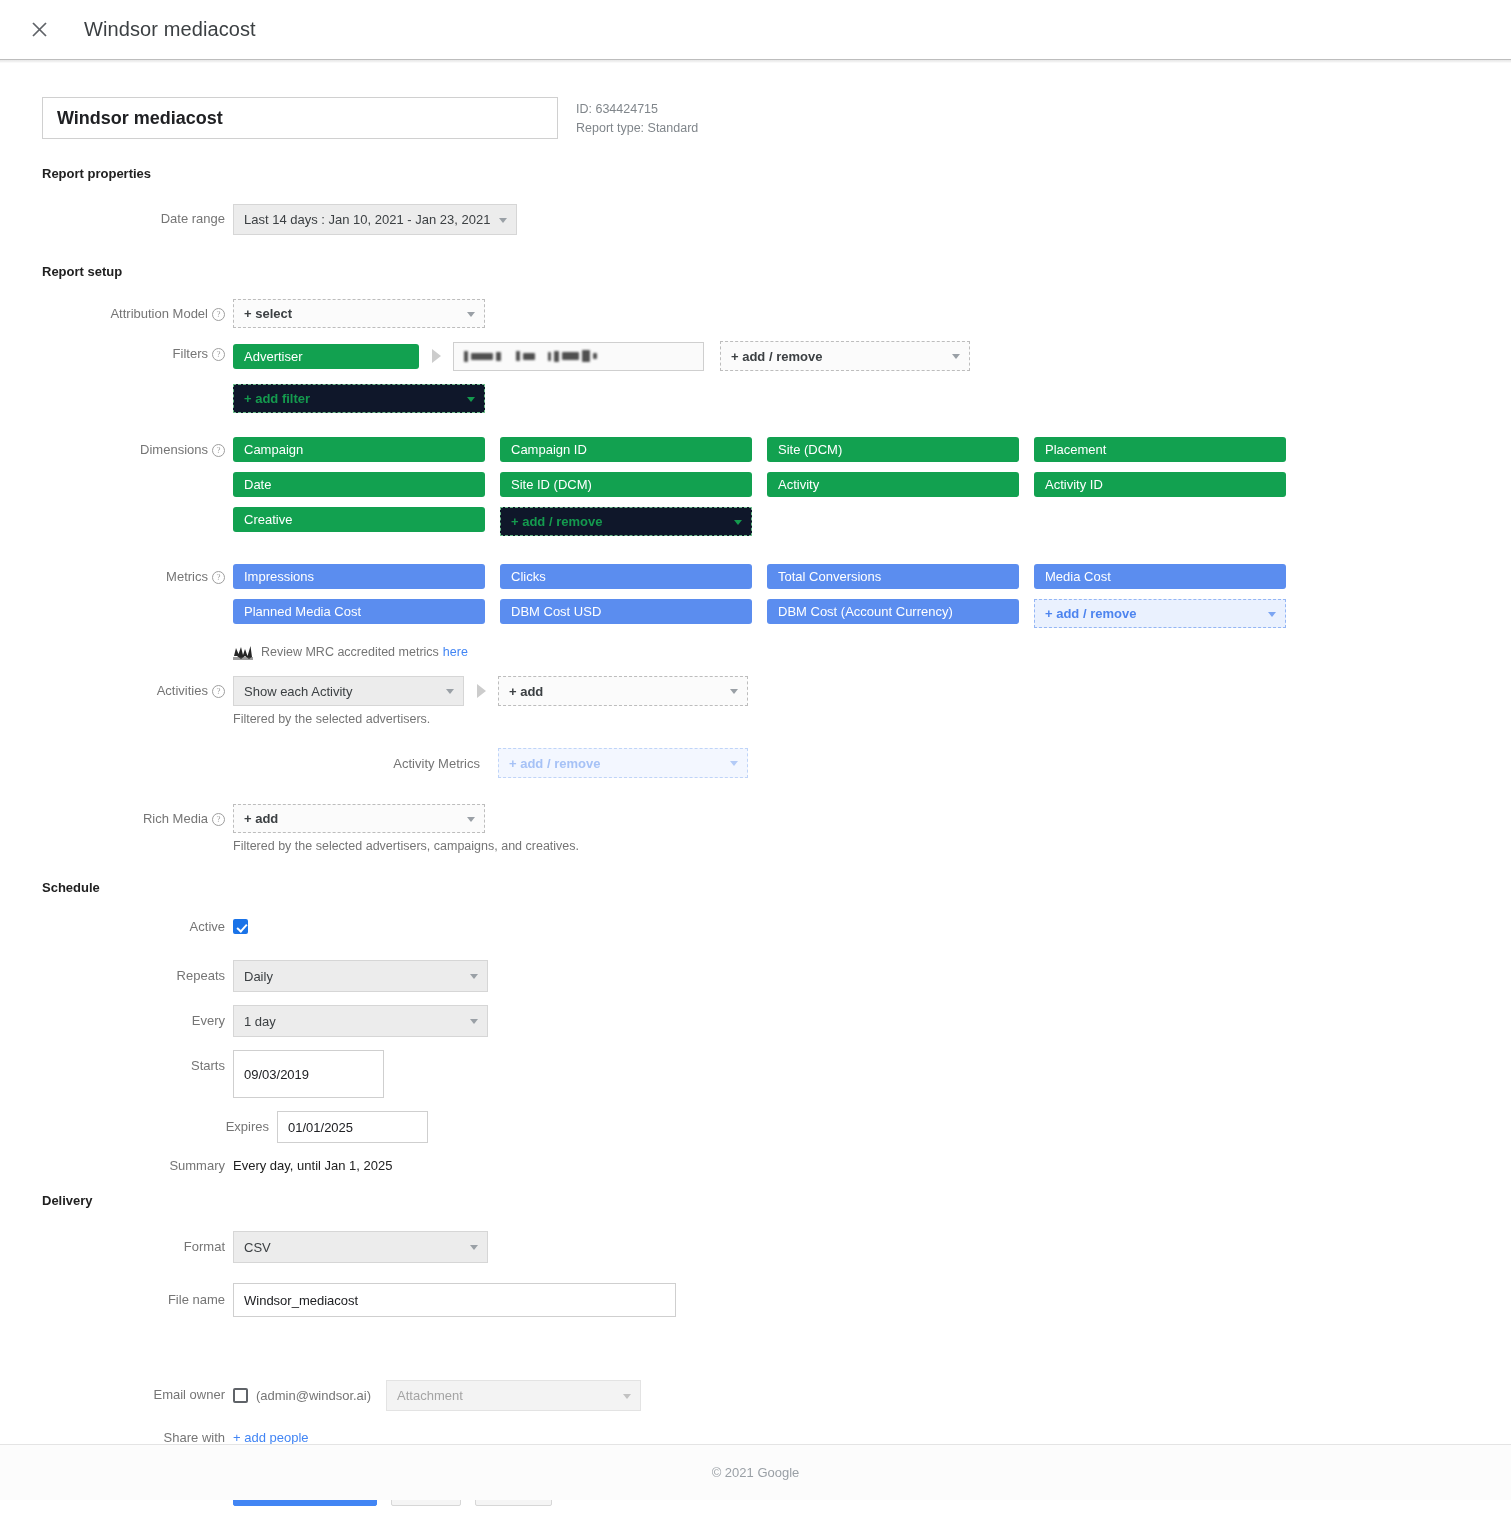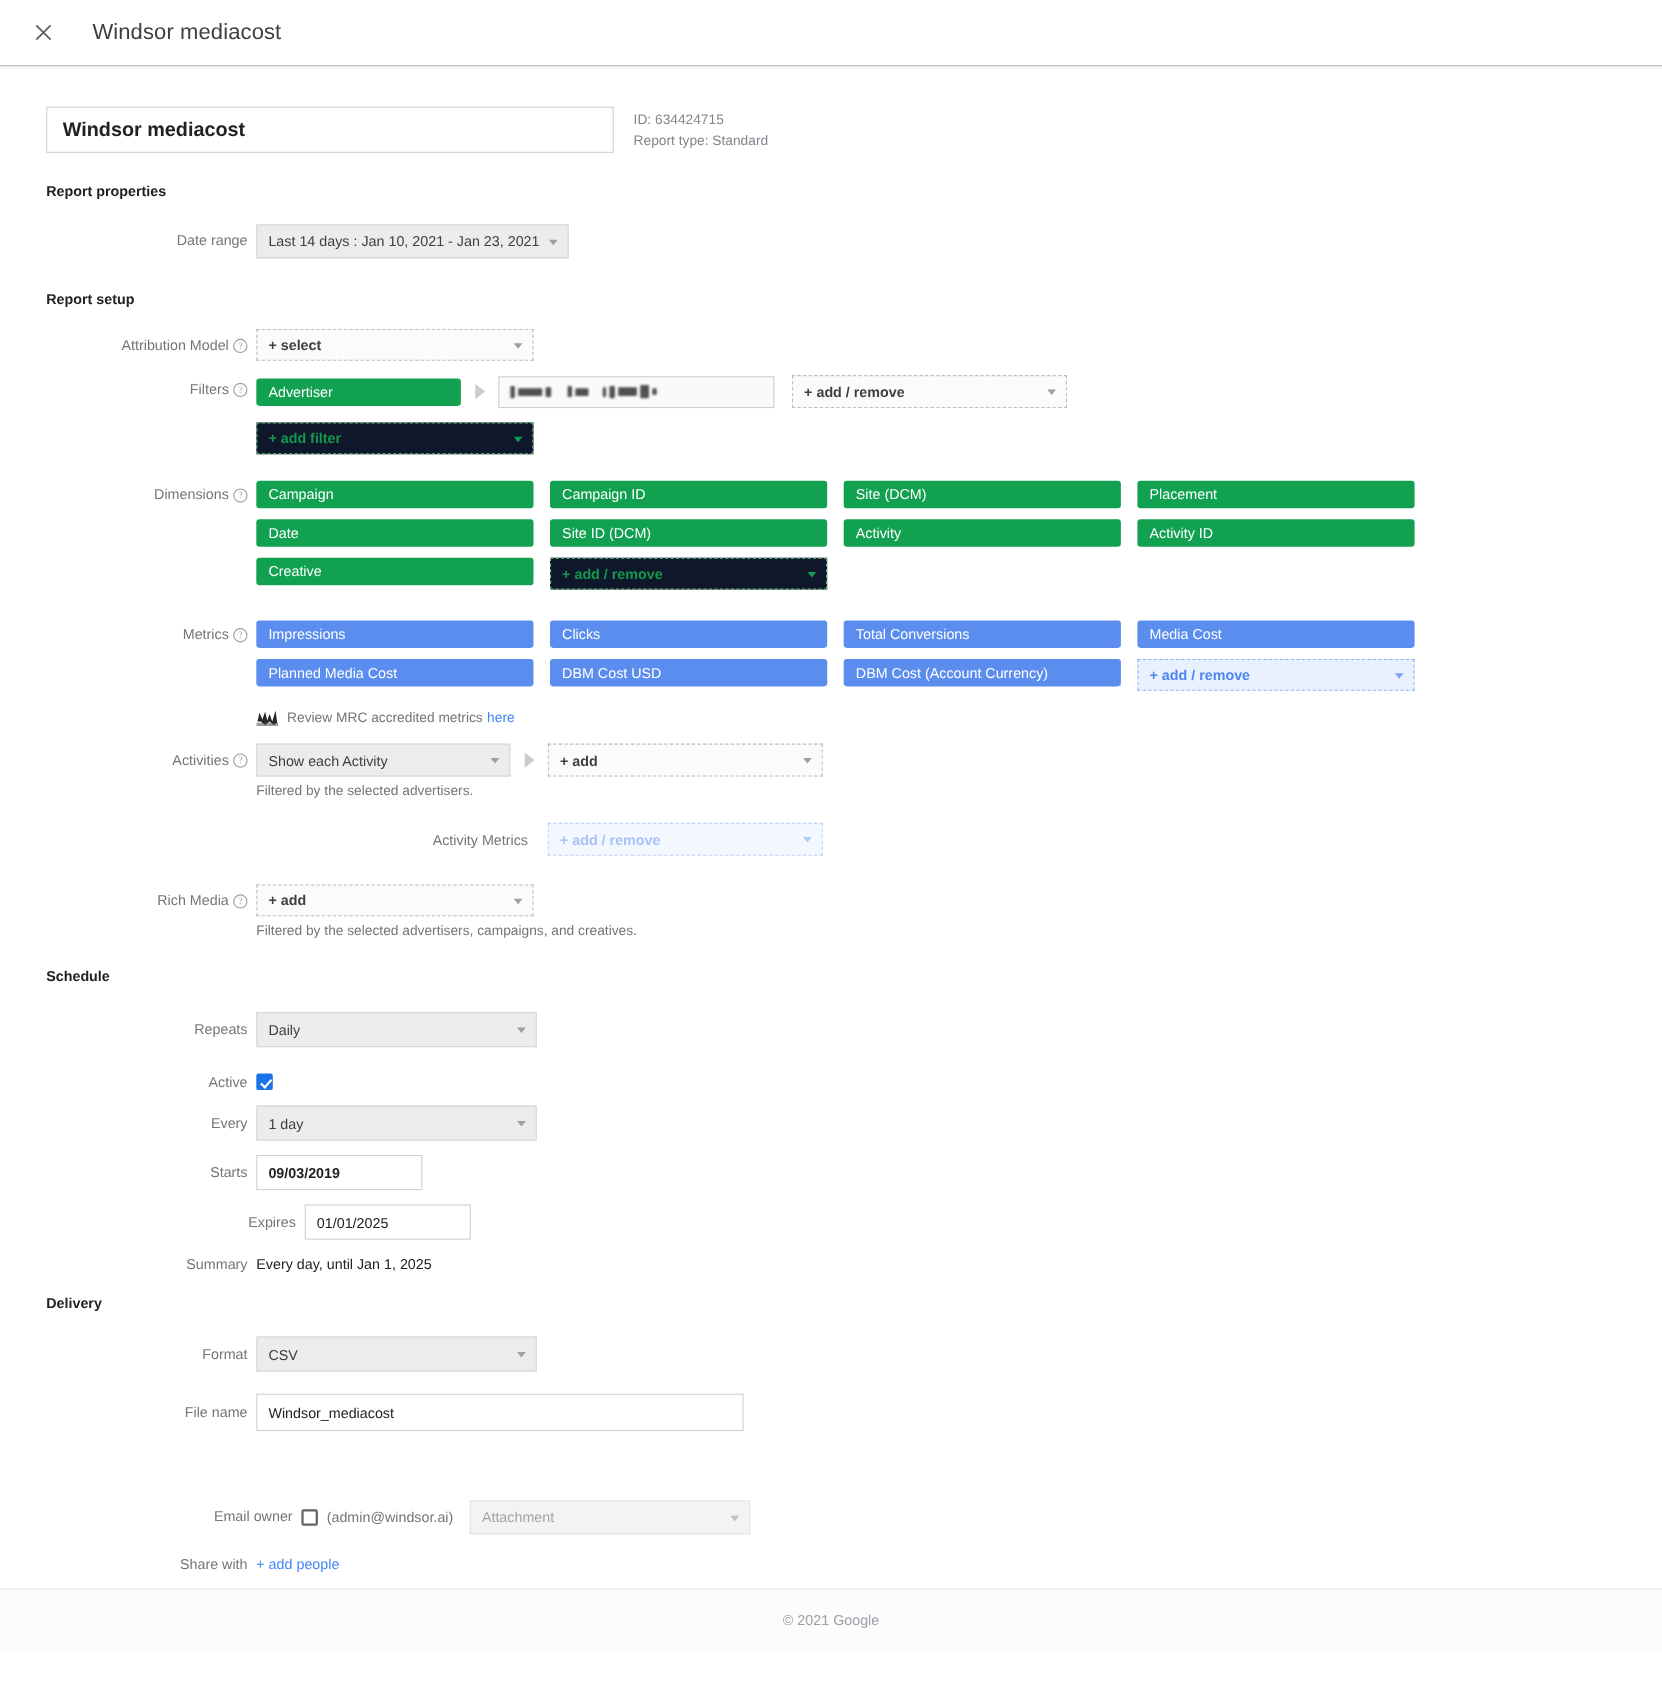--- a/index.html
+++ b/index.html
@@ -516,44 +516,44 @@
       <div class="ctl dash-grey" style="width:252px;">
         <span>+ add</span>
         <i class="caret"></i>
       </div>
       <div class="hint">Filtered by the selected advertisers, campaigns, and creatives.</div>
     </div>
   </div>
 
   <div class="section-head" style="margin-top:26px;">Schedule</div>
 
+  <div class="row" style="margin-top:24px;">
+    <div class="label-col" style="line-height:16px;">Active</div>
+    <div class="cb checked"></div>
+  </div>
+
   <div class="row" style="margin-top:25px;">
     <div class="label-col" style="line-height:31px;">Repeats</div>
     <div class="ctl sel-grey" style="width:255px;height:32px;">
       <span>Daily</span>
       <i class="caret"></i>
     </div>
   </div>
 
-  <div class="row" style="margin-top:24px;">
-    <div class="label-col" style="line-height:16px;">Active</div>
-    <div class="cb checked"></div>
-  </div>
-
   <div class="row" style="margin-top:13px;">
     <div class="label-col" style="line-height:31px;">Every</div>
     <div class="ctl sel-grey" style="width:255px;height:32px;">
       <span>1 day</span>
       <i class="caret"></i>
     </div>
   </div>
 
   <div class="row" style="margin-top:13px;">
     <div class="label-col" style="line-height:31px;">Starts</div>
-    <input class="txt-input" style="width: 151px; height: 32px; font-weight: bold;" value="09/03/2019">
+    <input class="txt-input" style="width: 151px; height: 48px;" value="09/03/2019">
   </div>
 
   <div class="row" style="margin-top:13px;margin-left:44px;">
     <div class="label-col" style="line-height:31px;">Expires</div>
     <input class="txt-input" style="width: 151px; height: 32px;" value="01/01/2025">
   </div>
 
   <div class="row" style="margin-top:14px;">
     <div class="label-col" style="line-height:18px;">Summary</div>
     <div style="line-height:18px;color:#212121;">Every day, until Jan 1, 2025</div>
@@ -569,21 +569,21 @@
     </div>
   </div>
 
   <div class="row" style="margin-top:20px;">
     <div class="label-col" style="line-height:33px;">File name</div>
     <div>
       <input class="txt-input" style="width: 443px; height: 34px;" value="Windsor_mediacost">
     </div>
   </div>
 
-  <div class="row" style="margin-top:63px;padding-left:41px;">
+  <div class="row" style="margin-top:63px;">
     <div class="label-col" style="line-height:30px;">Email owner</div>
     <div style="display:flex;align-items:center;">
       <div class="cb"></div>
       <span style="margin-left:8px;color:#757575;">(admin@windsor.ai)</span>
       <div style="width:15px;"></div>
       <div class="ctl sel-grey" style="width:255px;height:31px;background:#f3f3f3;color:#a4a4a4;border-color:#e3e3e3;">
         <span>Attachment</span>
         <i class="caret" style="border-top-color:#c2c2c2;"></i>
       </div>
     </div>

